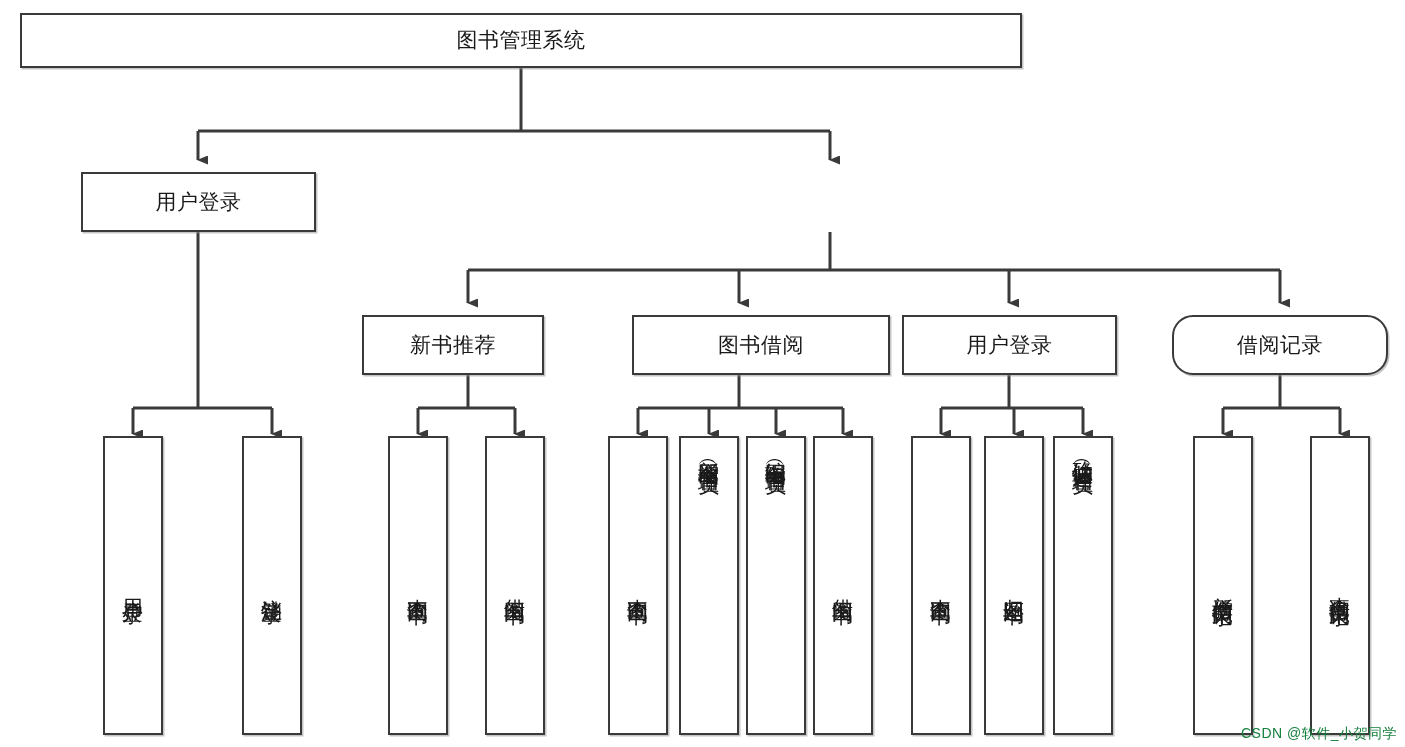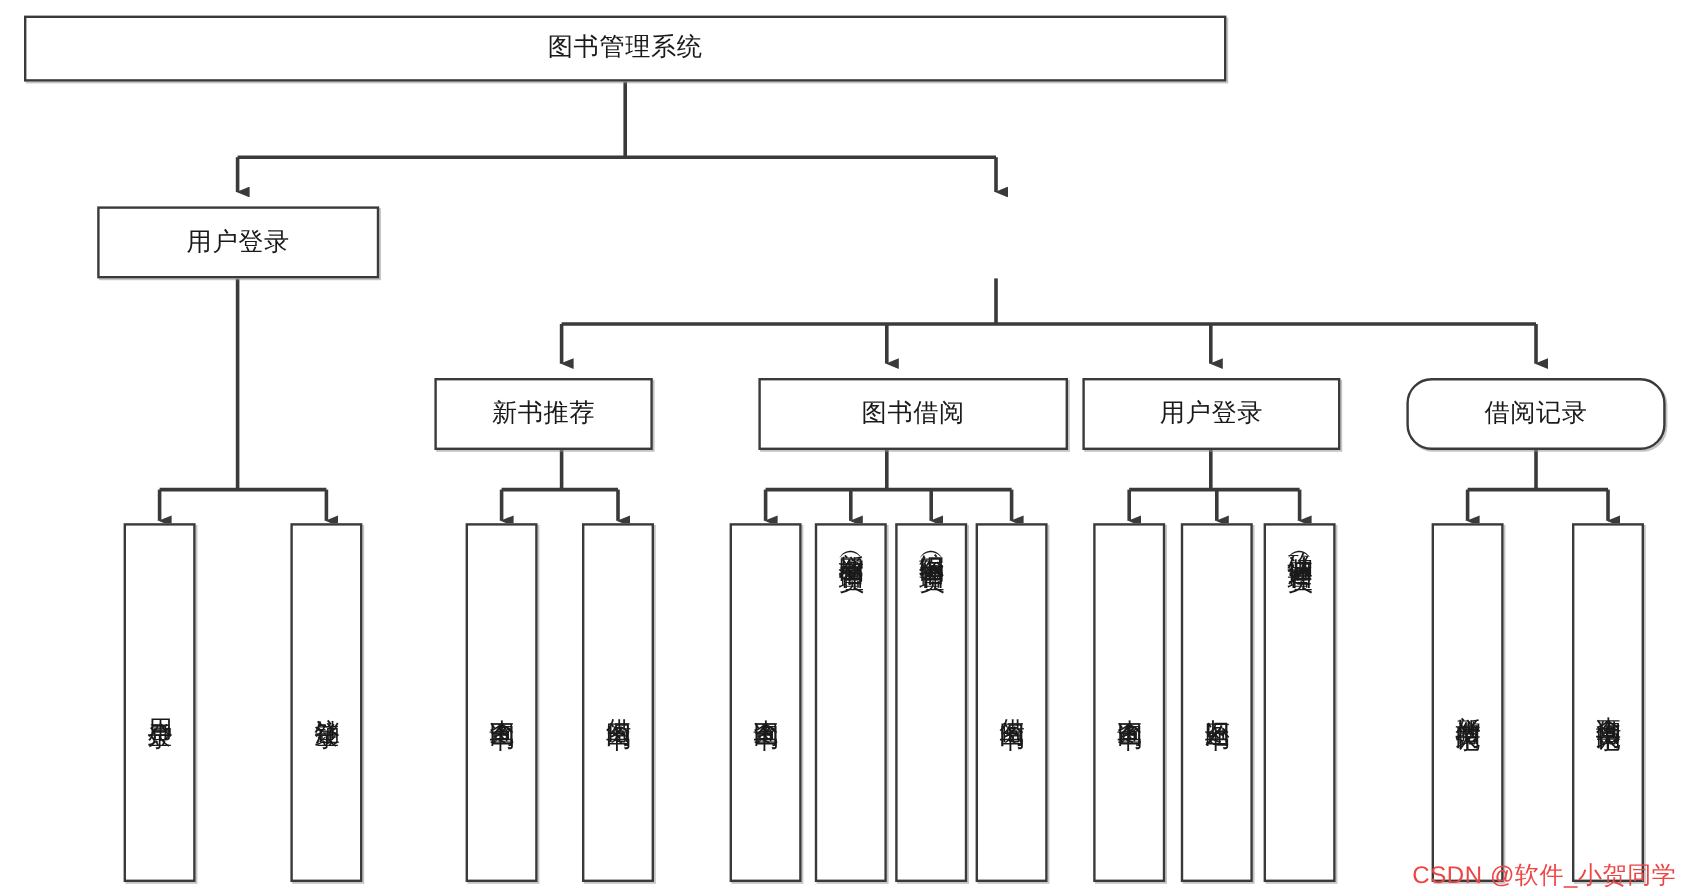--- a/index.html
+++ b/index.html
@@ -59,22 +59,22 @@
     line-height: 1;
   }
   .node.leaf.centered {
     align-items: center;
     padding-top: 0;
   }
   #watermark {
     position: absolute;
     right: 8px;
     bottom: 4px;
-    font-size: 20px;
-    color: #ef4444;
+    font-size: 14px;
+    color: #15803d;
     white-space: nowrap;
     letter-spacing: 0.5px;
     margin-top: 12px;
   }
 </style>
 </head>
 <body>
 
 <div id="diagram-root">
 

